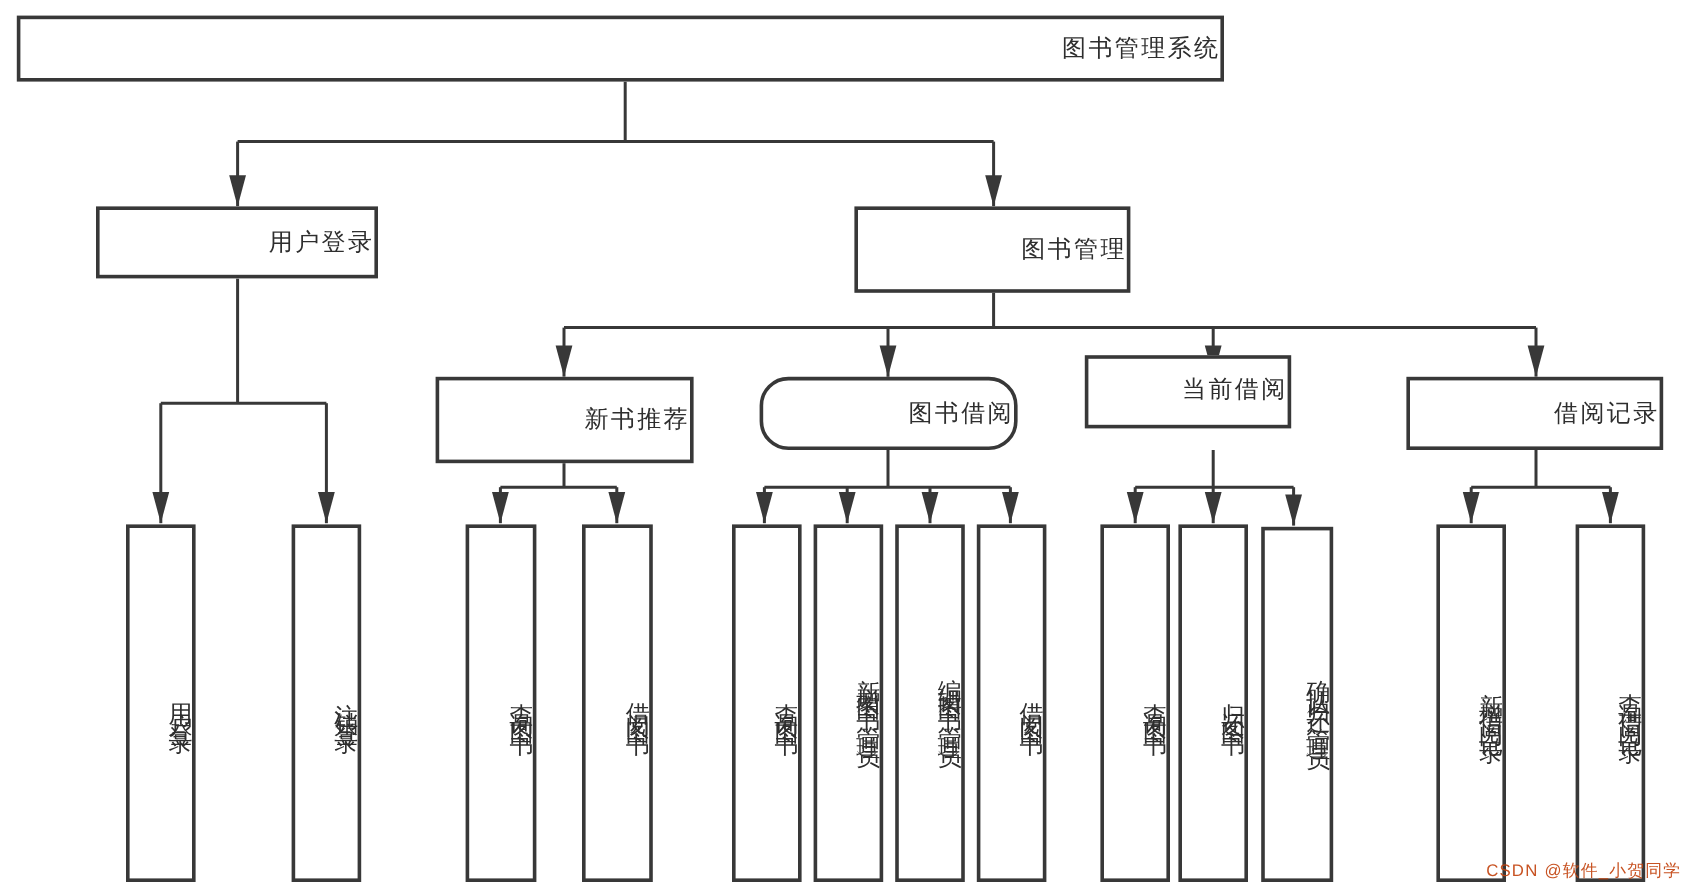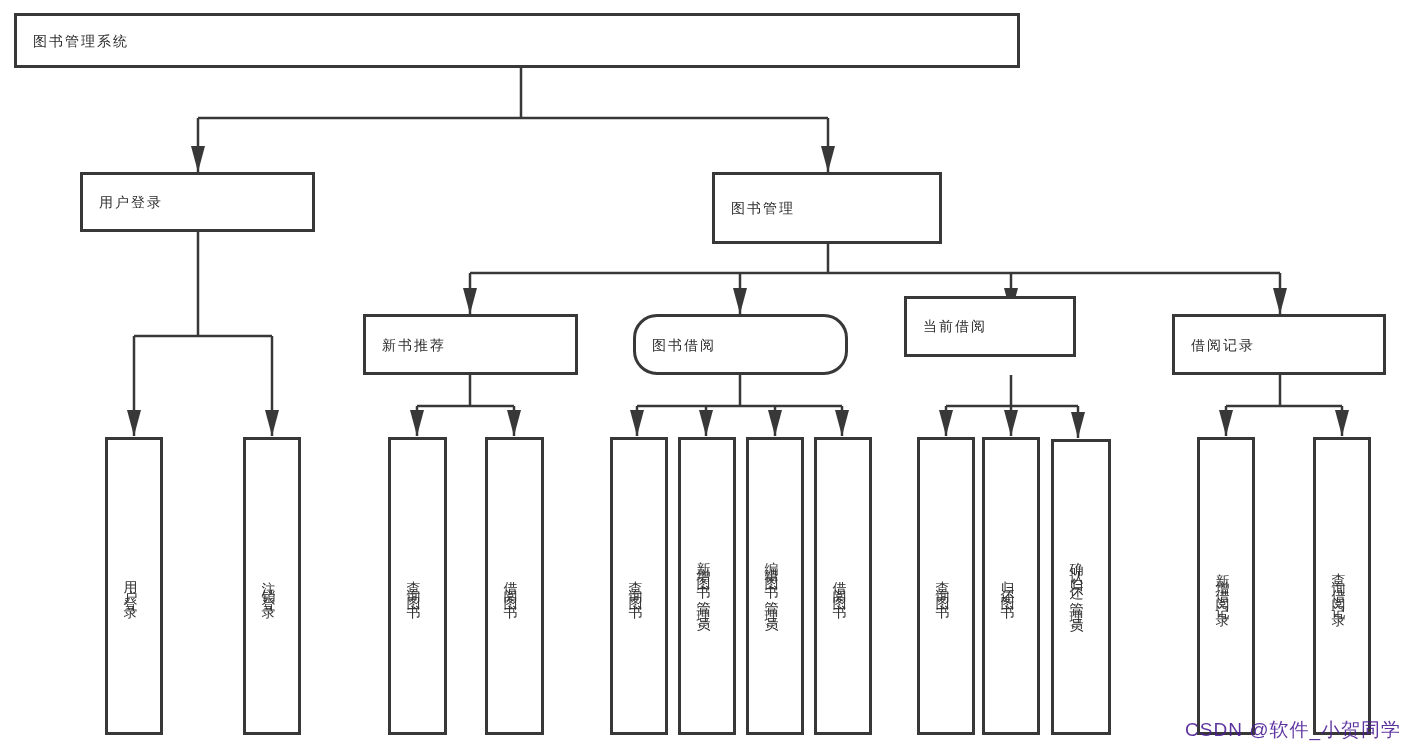--- a/index.html
+++ b/index.html
@@ -17,43 +17,43 @@
     left: 0; top: 0;
     width: 1405px; height: 747px;
     z-index: 0;
   }
   .node {
     position: absolute;
     background: #ffffff;
     border: 3px solid #383838;
     display: flex;
     align-items: center;
-    justify-content: flex-start;
+    justify-content: flex-end;
     color: #2e2e2e;
-    font-size: 14px;
+    font-size: 20px;
     letter-spacing: 2px;
     z-index: 1;
     line-height: 1;
     padding-left: 16px;
   }
   .node .lbl { white-space: nowrap; }
   .node.vert .lbl {
     writing-mode: vertical-rl;
     text-orientation: mixed;
     letter-spacing: 8px;
     white-space: normal;
     line-height: 1;
   }
   .watermark {
     position: absolute;
     right: 4px;
     top: 717px;
-    font-size: 19px;
+    font-size: 14px;
     letter-spacing: 1px;
-    color: #4c1d95;
+    color: #c2410c;
     opacity: 0.9;
     z-index: 2;
     white-space: nowrap;
   }
 </style>
 </head>
 <body>
 
 <div class="canvas">
 
@@ -104,21 +104,21 @@
     <span class="lbl">图书管理系统</span>
   </div>
 
   <div class="node" style="left:80px; top:172px; width:235px; height:60px;">
     <span class="lbl">用户登录</span>
   </div>
   <div class="node" style="left:712px; top:172px; width:230px; height:72px;">
     <span class="lbl">图书管理</span>
   </div>
 
-  <div class="node" style="left:363px; top:314px; width:215px; height:61px;">
+  <div class="node" style="left:363px; top:314px; width:215px; height:72px;">
     <span class="lbl">新书推荐</span>
   </div>
   <div class="node" style="left:633px; top:314px; width:215px; height:61px;border-radius:24px;">
     <span class="lbl">图书借阅</span>
   </div>
   <div class="node" style="left:904px; top:296px; width:172px; height:61px;font-family:Liberation Mono, monospace;">
     <span class="lbl">当前借阅</span>
   </div>
   <div class="node" style="left:1172px; top:314px; width:214px; height:61px;">
     <span class="lbl">借阅记录</span>

